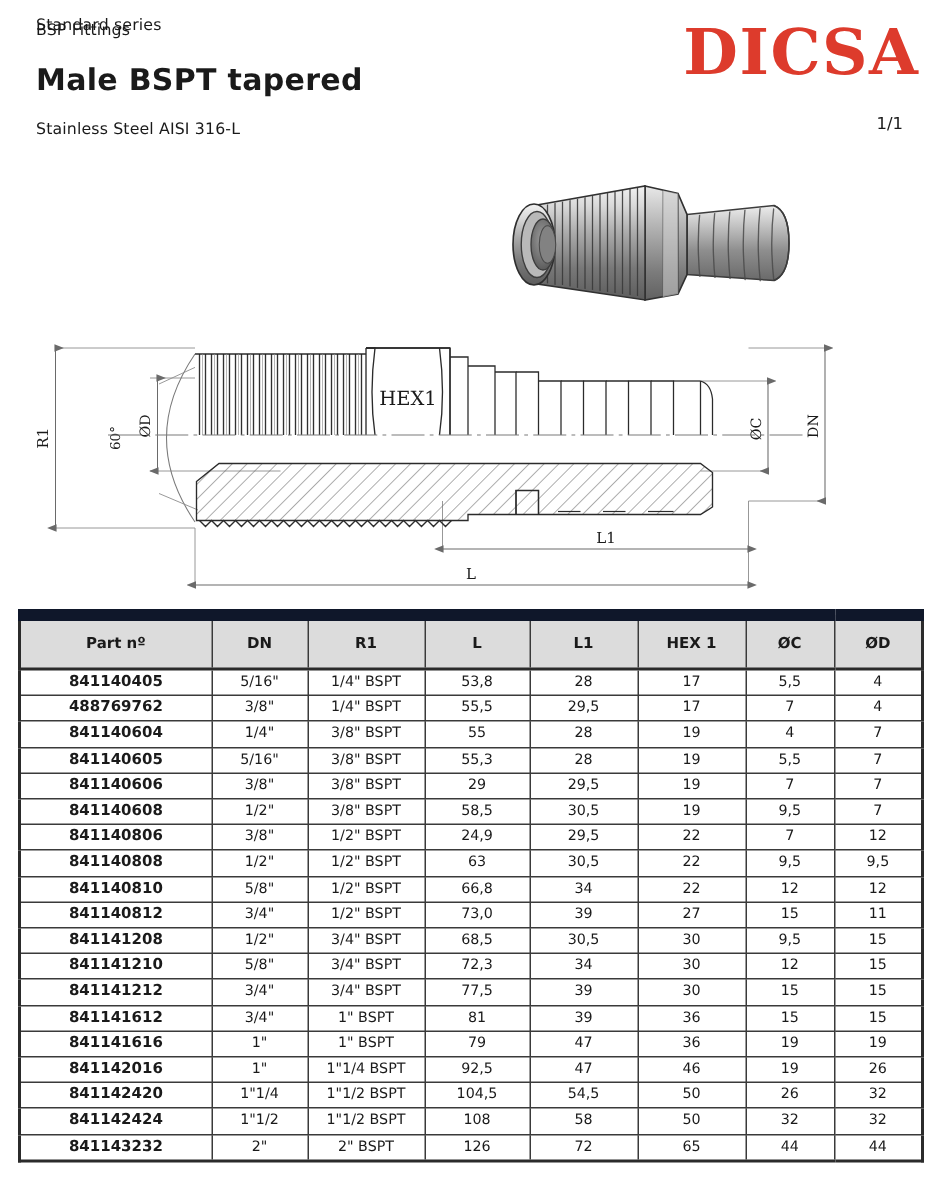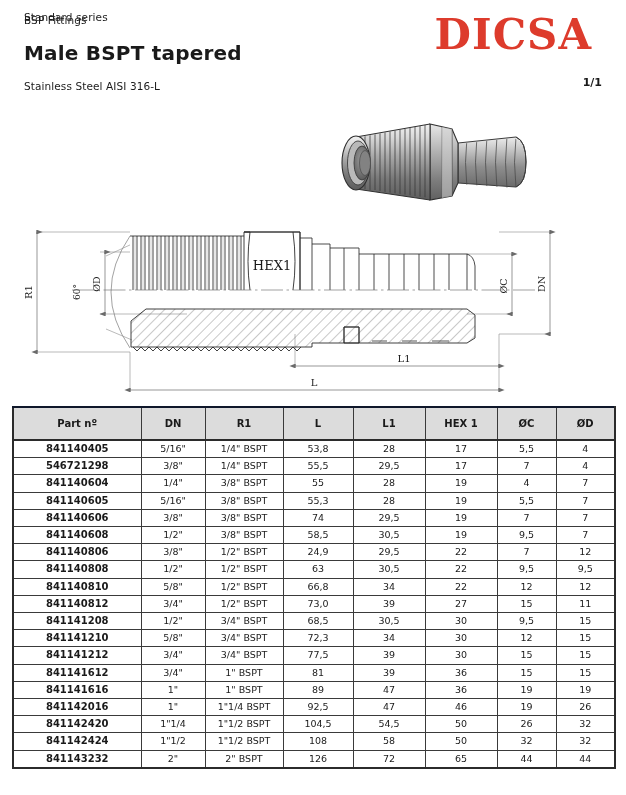--- a/index.html
+++ b/index.html
@@ -21,28 +21,28 @@
     position: absolute; left: 24px;
     font-size: 10.5px; color: #1a1a1a; white-space: nowrap;
     letter-spacing: .1px;
   }
   #hdr-standard { top: 11px; }
   #hdr-bsp      { top: 14px; }
   #hdr-title    { top: 41px; font-size: 20px; font-weight: bold; letter-spacing: .2px; }
   #hdr-material { top: 80px; text-align: right; }
 
   #logo {
-    position: absolute; right: 34px; top: 14px;
+    position: absolute; right: 13px; top: 14px;
     font-family: "DejaVu Serif", "Liberation Serif", serif;
     font-size: 42px; font-weight: bold;
     letter-spacing: 1px; line-height: 1; text-align: center;
   }
   #page-num {
     position: absolute; right: 24px; top: 76px;
-    font-size: 11px; font-weight: bold;
+    font-size: 11px; font-weight: normal;
   }
 
   
   #render3d { position: absolute; left: 334px; top: 110px; width: 206px; height: 104px; }
 
   
   #drawing { position: absolute; left: 12px; top: 214px; width: 602px; height: 188px; }
 
   
   #spec-table-wrap { position: absolute; left: 12px; top: 406px; width: 602px; }
@@ -60,21 +60,21 @@
     line-height: 16.2px;
     font-weight: normal;
     color: #1a1a1a;
   }
   table#spec-table thead th {
     background: #dcdcdc;
     font-weight: bold;
     height: 31px;
     line-height: 31px;
     font-size: 10px;
-    border-top: 2px solid #0f172a;
+    border-top: 8px solid #0f172a;
     border-bottom: 2px solid #2b2b2b;
   }
   table#spec-table tbody td:first-child { font-weight: bold; font-size: 10px; }
   table#spec-table tbody tr:last-child td { border-bottom: 2px solid #2b2b2b; }
   table#spec-table th:first-child, table#spec-table td:first-child { border-left: 2px solid #2b2b2b; }
   table#spec-table th:last-child,  table#spec-table td:last-child  { border-right: 2px solid #2b2b2b; }
 
   .col-part { width: 128px; }
   .col-dn   { width: 64px; }
   .col-r1   { width: 78px; }
@@ -362,21 +362,21 @@
           <td>841140405</td>
           <td>5/16"</td>
           <td>1/4" BSPT</td>
           <td>53,8</td>
           <td>28</td>
           <td>17</td>
           <td>5,5</td>
           <td>4</td>
         </tr>
         <tr>
-          <td>546721298</td>
+          <td>488769762</td>
           <td>3/8"</td>
           <td>1/4" BSPT</td>
           <td>55,5</td>
           <td>29,5</td>
           <td>17</td>
           <td>7</td>
           <td>4</td>
         </tr>
         <tr>
           <td>841140604</td>
@@ -395,21 +395,21 @@
           <td>55,3</td>
           <td>28</td>
           <td>19</td>
           <td>5,5</td>
           <td>7</td>
         </tr>
         <tr>
           <td>841140606</td>
           <td>3/8"</td>
           <td>3/8" BSPT</td>
-          <td>74</td>
+          <td>29</td>
           <td>29,5</td>
           <td>19</td>
           <td>7</td>
           <td>7</td>
         </tr>
         <tr>
           <td>841140608</td>
           <td>1/2"</td>
           <td>3/8" BSPT</td>
           <td>58,5</td>
@@ -495,21 +495,21 @@
           <td>81</td>
           <td>39</td>
           <td>36</td>
           <td>15</td>
           <td>15</td>
         </tr>
         <tr>
           <td>841141616</td>
           <td>1"</td>
           <td>1" BSPT</td>
-          <td>89</td>
+          <td>79</td>
           <td>47</td>
           <td>36</td>
           <td>19</td>
           <td>19</td>
         </tr>
         <tr>
           <td>841142016</td>
           <td>1"</td>
           <td>1"1/4 BSPT</td>
           <td>92,5</td>

